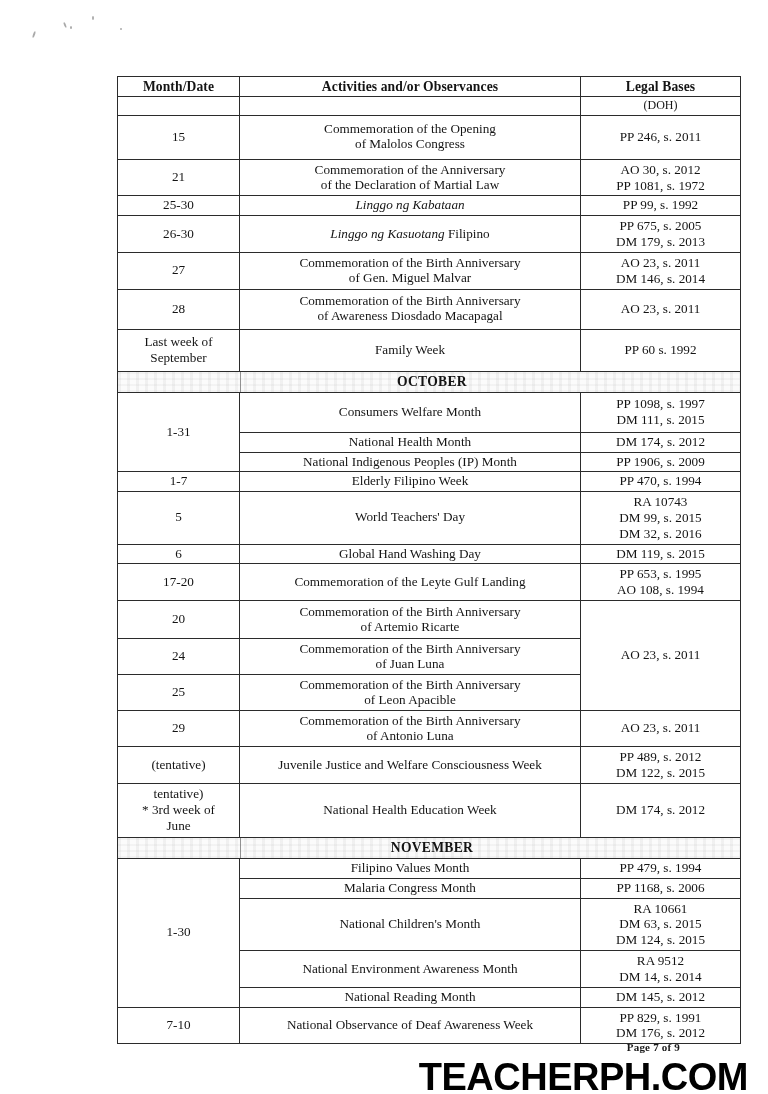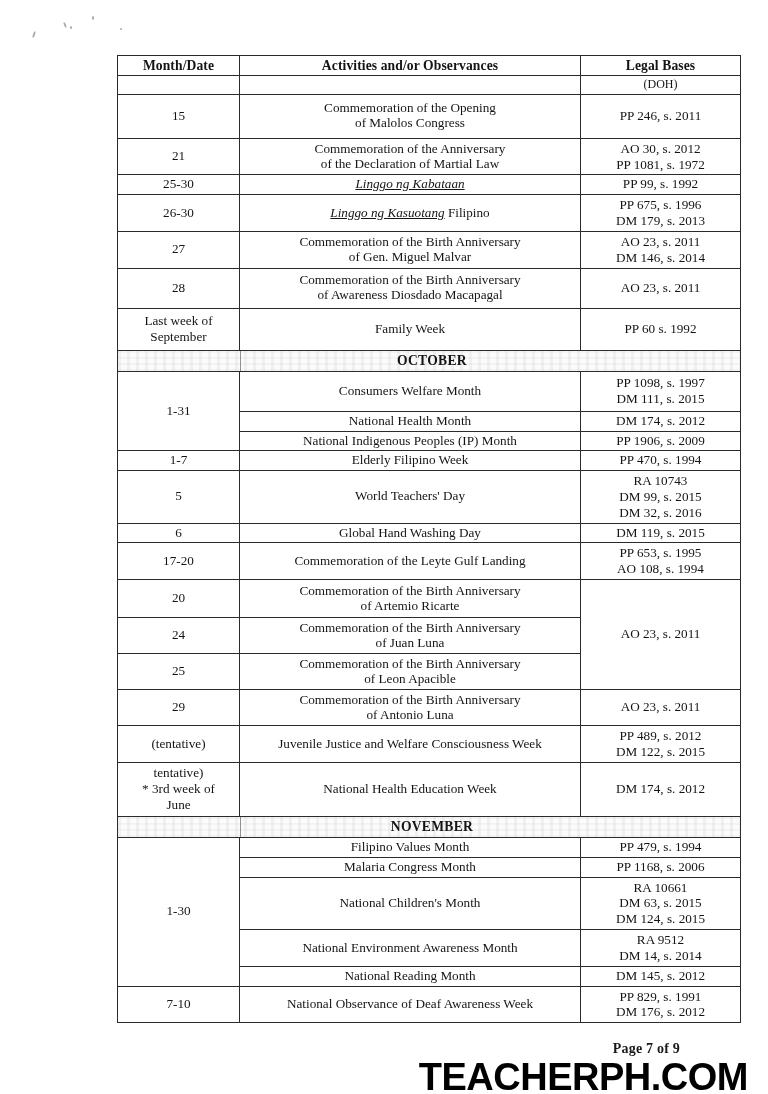--- a/index.html
+++ b/index.html
@@ -27,21 +27,21 @@
   .sp1 { left: 33px;  top: 31px;  width: 2px;  height: 7px;  transform: rotate(18deg); }
   .sp2 { left: 64px;  top: 22px;  width: 2px;  height: 6px;  transform: rotate(-22deg); }
   .sp3 { left: 70px;  top: 26px;  width: 2px;  height: 3px; }
   .sp4 { left: 92px;  top: 16px;  width: 2px;  height: 4px; }
   .sp5 { left: 120px; top: 28px;  width: 2px;  height: 2px; }
 
   
   .sheet {
     position: absolute;
     left: 73px;
-    top: 55px;
+    top: 76px;
     width: 623px;
     padding-left: 44px;
   }
 
   table.cal {
     width: 623px;
     border-collapse: collapse;
     table-layout: fixed;
     font-size: 13.2px;
     line-height: 1.12;
@@ -67,21 +67,21 @@
   }
 
   .sub-doh {
     font-size: 12px;
     padding: 1px 4px 2px;
   }
 
   .act { }
   .act .l2 { display: block; }
 
-  .ital { font-style: italic; text-decoration: underline; }
+  .ital { font-style: italic; }
 
   
   tr.month-band td {
     text-align: center;
     font-weight: bold;
     font-size: 13.6px;
     letter-spacing: .3px;
     padding: 2px 0 3px 6px;
     background: #fbfbfb;
     position: relative;
@@ -110,21 +110,21 @@
 
   .multi { line-height: 1.2; }
   .multi span { display: block; }
 
   
   .pagenum {
     position: absolute;
     right: 88px;
     top: 1041px;
     font-family: "Liberation Serif", "DejaVu Serif", serif;
-    font-size: 14px;
+    font-size: 11px;
     font-weight: bold;
     color: #1a1a1a;
     letter-spacing: .2px;
   }
   .brand {
     position: absolute;
     right: 20px;
     top: 1056px;
     font-family: Liberation Sans, sans-serif;
     font-size: 38px;
@@ -199,21 +199,21 @@
         </td>
       </tr>
 
       <tr style="height:36px">
         <td>26-30</td>
         <td class="act">
           <span class="ital">Linggo ng Kasuotang</span>
           <span>Filipino</span>
         </td>
         <td class="multi">
-          <span>PP 675, s. 1996</span>
+          <span>PP 675, s. 2005</span>
           <span>DM 179, s. 2013</span>
         </td>
       </tr>
 
       <tr style="height:36px">
         <td>27</td>
         <td class="act">
           <span>Commemoration of the Birth Anniversary</span>
           <span class="l2">of Gen. Miguel Malvar</span>
         </td>

